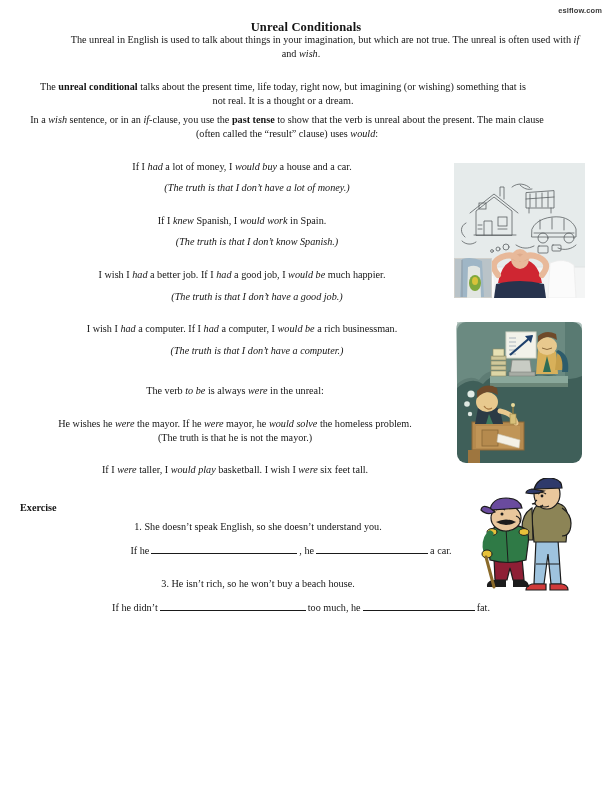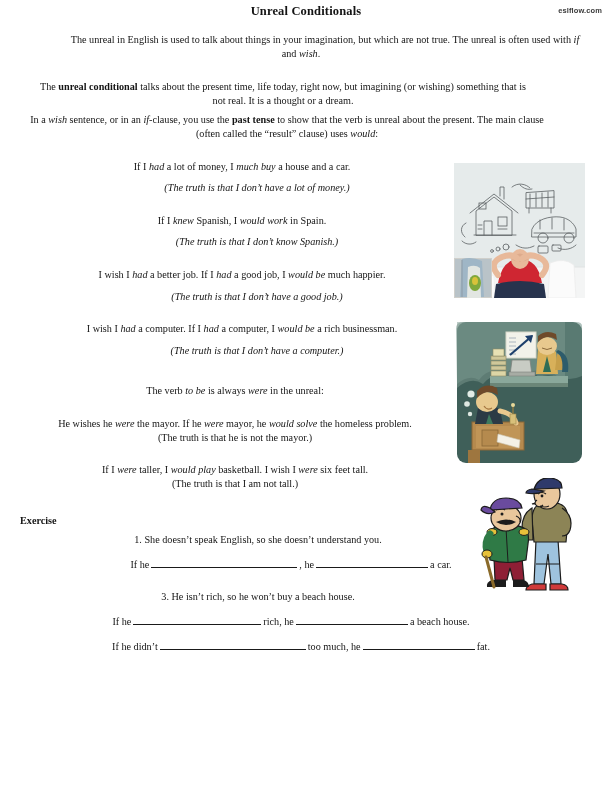--- a/index.html
+++ b/index.html
@@ -27,21 +27,21 @@
     top: 6px;
     right: 10px;
     font-family: "Liberation Sans", sans-serif;
     font-size: 7.5px;
     font-weight: 700;
     color: #3a3a3a;
     letter-spacing: .1px;
   }
   .title {
     position: absolute;
-    top: 4px;
+    top: 20px;
     left: 0;
     width: 612px;
     text-align: center;
     font-size: 12.5px;
     font-weight: 700;
     letter-spacing: .15px;
   }
 
   
   .textcol {
@@ -160,48 +160,46 @@
   <div class="title">Unreal Conditionals</div>
 
   <div class="textcol">
 
     <p class="intro"><span>The unreal in English is used to talk about things in your imagination, but which are not true. The unreal is often used with </span><i>if</i><span> and </span><i>wish</i><span>.</span></p>
 
     <p class="para"><span>The </span><b>unreal conditional</b><span> talks about the present time, life today, right now, but  imagining (or wishing) something that is not real. It is a thought or a dream.</span></p>
 
     <p class="para2"><span>In a </span><i>wish</i><span> sentence, or in an </span><i>if</i><span>-clause, you use the </span><b>past tense</b><span> to show that the verb is unreal about the present. The main clause (often called the “result” clause) uses </span><i>would</i><span>:</span></p>
 
-    <p class="example"><span>If I </span><i>had</i><span> a lot of money, I </span><i>much buy</i><span> a house and a car.</span></p>
+    <p class="example"><span>If I </span><i>had</i><span> a lot of money, I </span><i>would buy</i><span> a house and a car.</span></p>
     <p class="truth">(The truth is that I don’t have a lot of money.)</p>
 
     <p class="example"><span>If I </span><i>knew</i><span> Spanish, I </span><i>would work</i><span> in Spain.</span></p>
     <p class="truth">(The truth is that I don’t know Spanish.)</p>
 
     <p class="example"><span>I wish I </span><i>had</i><span> a better job. If I </span><i>had</i><span> a good job, I </span><i>would be</i><span> much happier.</span></p>
     <p class="truth">(The truth is that I don’t have a good job.)</p>
 
     <p class="example"><span>I wish I </span><i>had</i><span> a computer. If I </span><i>had</i><span> a computer, I </span><i>would be</i><span> a rich businessman.</span></p>
     <p class="truth">(The truth is that I don’t have a computer.)</p>
 
     <p class="lead sp-be"><span>The verb </span><i>to be</i><span> is always </span><i>were</i><span> in the unreal:</span></p>
 
     <p class="lead sp-mayor"><span>He wishes he </span><i>were</i><span> the mayor. If he </span><i>were</i><span> mayor, he </span><i>would solve</i><span> the homeless problem.</span></p>
     <p class="lead">(The truth is that he is not the mayor.)</p>
 
     <p class="lead sp-tall"><span>If I </span><i>were</i><span> taller, I </span><i>would play</i><span> basketball. I wish I </span><i>were</i><span> six feet tall.</span></p>
-    <p class="lead">(The truth is that I am not tall.)</p>
 
     <div class="exercise-h">Exercise</div>
 
     <p class="q"><span>1.</span> <span>She doesn’t speak English, so she doesn’t understand you.</span></p>
 
     <p class="a"><span>If he</span><span class="blank b-xl"></span><span>, he</span><span class="blank b-md"></span><span>a car.</span></p>
 
     <p class="q gap"><span>3.</span> <span>He isn’t rich, so he won’t buy a beach house.</span></p>
-    <p class="a"><span>If  he</span><span class="blank b-lg"></span><span>rich, he</span><span class="blank b-md"></span><span>a beach house.</span></p>
 
     <p class="a ind"><span>If he didn’t</span><span class="blank b-xl"></span><span>too much, he</span><span class="blank b-md"></span><span>fat.</span></p>
 
   </div>
 
   <div class="figure" id="fig-daydream">
     <svg width="131" height="135" viewBox="0 0 131 135">
       <rect width="131" height="135" fill="#e6ebeb"></rect>
 
       <g fill="none" stroke="#5a5f62" stroke-width="0.8" stroke-linecap="round">

